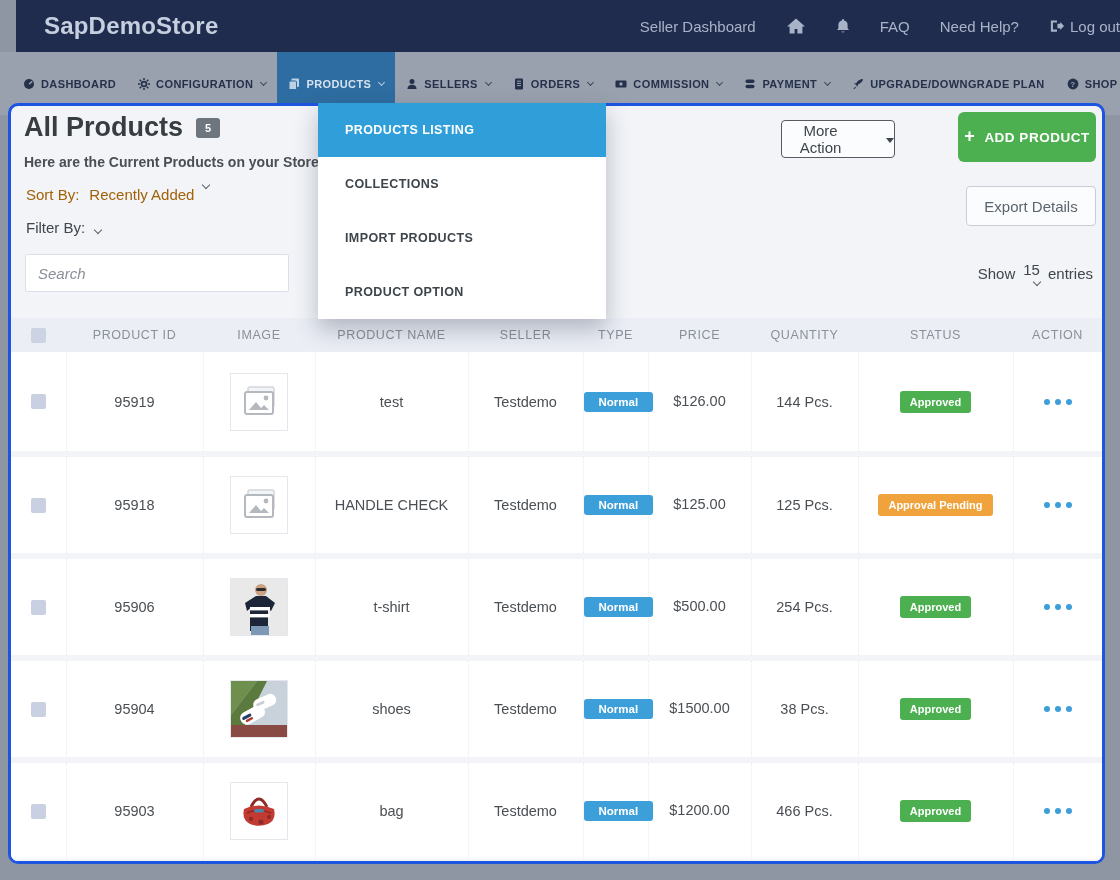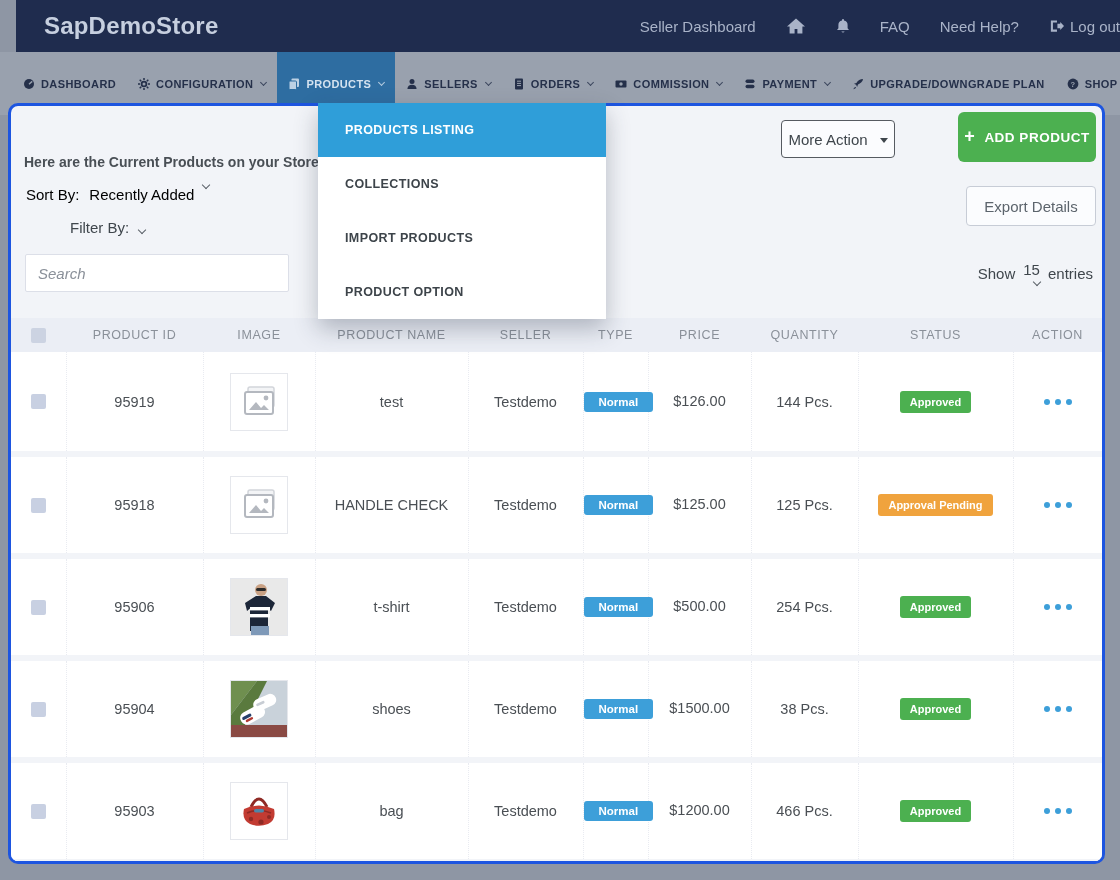--- a/index.html
+++ b/index.html
@@ -39,33 +39,33 @@
   
   .panel {
     position:absolute; left:8px; top:103px; width:1097px; height:761px;
     background:#f2f4f8; border:3px solid #1d55e0; border-radius:10px; overflow:hidden;
   }
   .panel-header { position:relative; height:212px; }
   .title-row { position:absolute; left:13px; top:6px; display:flex; align-items:center; gap:13px; }
   .page-title { font-size:27px; font-weight:700; color:#383d42; }
   .count-badge { background:#6e757c; color:#fff; font-size:11px; font-weight:700; padding:4px 9px; border-radius:3px; }
   .subtitle { position:absolute; left:13px; top:48px; font-size:14px; font-weight:600; color:#494f55; }
-  .sort-row { position:absolute; left:15px; top:80px; display:flex; align-items:center; gap:10px; font-size:15px; color:#000000; }
-  .filter-row { position:absolute; left:15px; top:113px; display:flex; align-items:center; gap:10px; font-size:15px; color:#3f464c;margin-left:44px; }
+  .sort-row { position:absolute; left:15px; top:80px; display:flex; align-items:center; gap:10px; font-size:15px; color:#a16207; }
+  .filter-row { position:absolute; left:15px; top:113px; display:flex; align-items:center; gap:10px; font-size:15px; color:#3f464c; }
   .select-chev { width:6px; height:6px; border-right:1.6px solid #5a6068; border-bottom:1.6px solid #5a6068; display:inline-block; transform:rotate(45deg); margin-top:-4px; }
   .search-input {
     position:absolute; left:14px; top:148px; width:264px; height:38px;
     border:1px solid #dcdfe8; border-radius:2px; background:#fff; padding:0 12px;
     font-family:"Liberation Sans", sans-serif; font-size:15px; color:#4a4f54;
   }
   .search-input::placeholder { font-style:italic; color:#8a9099; }
   .more-action-btn {
     position:absolute; left:770px; top:14px; width:114px; height:38px;
     background:#fbfcfe; border:1px solid #565b61; border-radius:4px;
-    display:flex; align-items:center; justify-content:center; gap:12px;
+    display:flex; align-items:center; justify-content:center; gap:27px;
     font-family:"Liberation Sans", sans-serif; font-size:15px; color:#3f464c;
   }
   .tri-down { width:0; height:0; border-left:4.5px solid transparent; border-right:4.5px solid transparent; border-top:5.5px solid #3f464c; margin-top:2px; }
   .add-product-btn {
     position:absolute; right:6px; top:6px; width:138px; height:50px;
     background:#4cb050; border:none; border-radius:6px; color:#fff;
     display:flex; align-items:center; justify-content:center; gap:9px;
     font-family:"Liberation Sans", sans-serif; font-size:13.5px; font-weight:700; letter-spacing:.5px;
   }
   .plus-glyph { font-size:18px; font-weight:700; margin-top:-2px; }
@@ -231,20 +231,24 @@
           <text x="6" y="8.6" text-anchor="middle" font-size="7.5" font-weight="bold" fill="#99a1ae">?</text>
         </svg>
       </span>
     <span>SHOP FAQ</span>
   </div>
 
 </nav>
 
 <section class="panel">
   <div class="panel-header">
+    <div class="title-row">
+      <h1 class="page-title">All Products</h1>
+      <span class="count-badge">5</span>
+    </div>
     <div class="subtitle">Here are the Current Products on your Store.</div>
 
     <div class="sort-row">
       <span>Sort By:</span>
       <span style="display:flex;gap:9px;">
         <span>Recently Added</span>
         <span class="select-chev"></span>
       </span>
     </div>
     <div class="filter-row">

